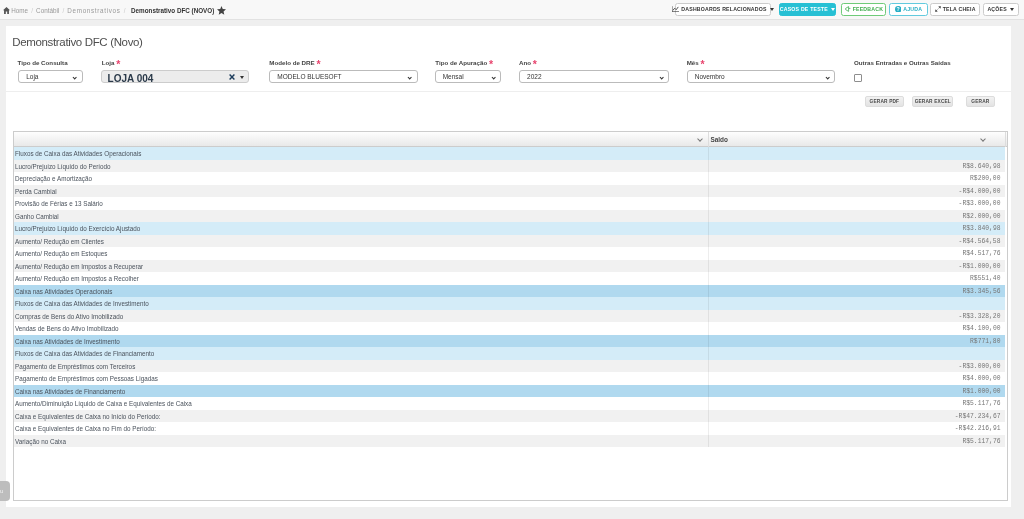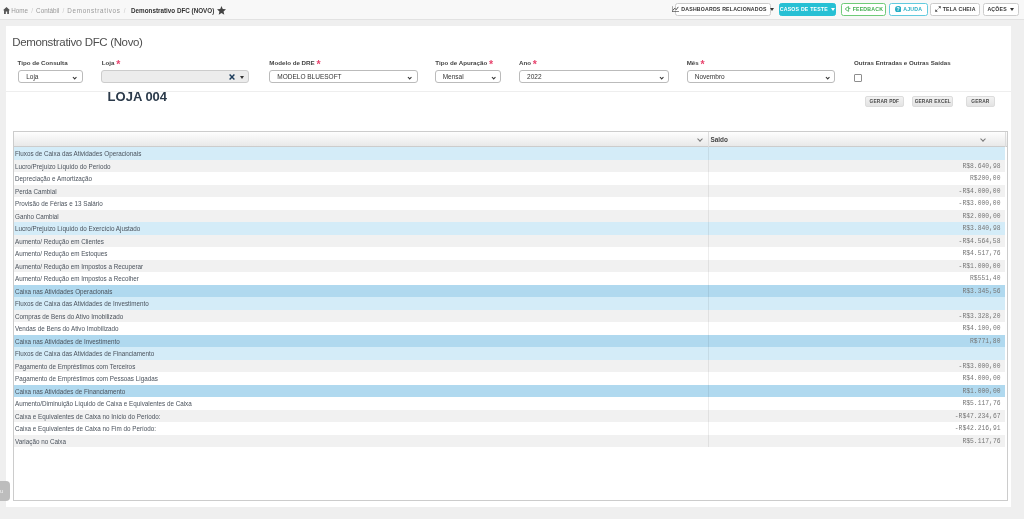--- a/index.html
+++ b/index.html
@@ -31,22 +31,22 @@
 .flabel { position:absolute; top:32.5px; font-size:6.2px; font-weight:bold; color:#444; }
 .red { color:#e8436d; font-size:10.5px; line-height:4px; vertical-align:-2.5px; }
 .sel { position:absolute; top:44.4px; height:12.6px; background:#fff;
   border:1px solid #bbb; border-radius:3px; font-size:6.5px; color:#333;
   display:flex; align-items:center; padding-left:7px; }
 .sel .chev { position:absolute; right:5px; top:4.2px; width:3.4px; height:3.4px;
   border-right:1.3px solid #333; border-bottom:1.3px solid #333;
   transform:rotate(45deg); }
 #msel { position:absolute; left:94.6px; top:44.4px; width:148.4px; height:12.6px;
   background:#ececec; border:1px solid #ccc; border-radius:3px; }
-#msel .txt { position:absolute; left:6px; top:1.8px; font-size:13px;
-  font-weight:bold; color:#2b3a4a;margin-top:16px; }
+#msel .txt { position:absolute; left:6px; top:1.8px; font-size:10px;
+  font-weight:bold; color:#2b3a4a; }
 #mselx { position:absolute; left:127px; top:2.2px; font-size:7px; font-weight:bold;
   color:#1d3d5c; }
 #msel .car { position:absolute; right:4px; top:5px; border-top-color:#333; }
 
 #cbx { position:absolute; left:848px; top:48.3px; width:8px; height:8px;
   border:1px solid #8e8e8e; border-radius:1px; background:#fff; }
 #divider { position:absolute; left:0; top:65px; width:1004.5px; height:1px;
   background:#eee; }
 .gbtn { position:absolute; top:69.6px; height:11.2px; border-radius:2px;
   background:linear-gradient(#f2f2f2,#e3e3e3); border:1px solid #dcdcdc; color:#4a4a4a;

